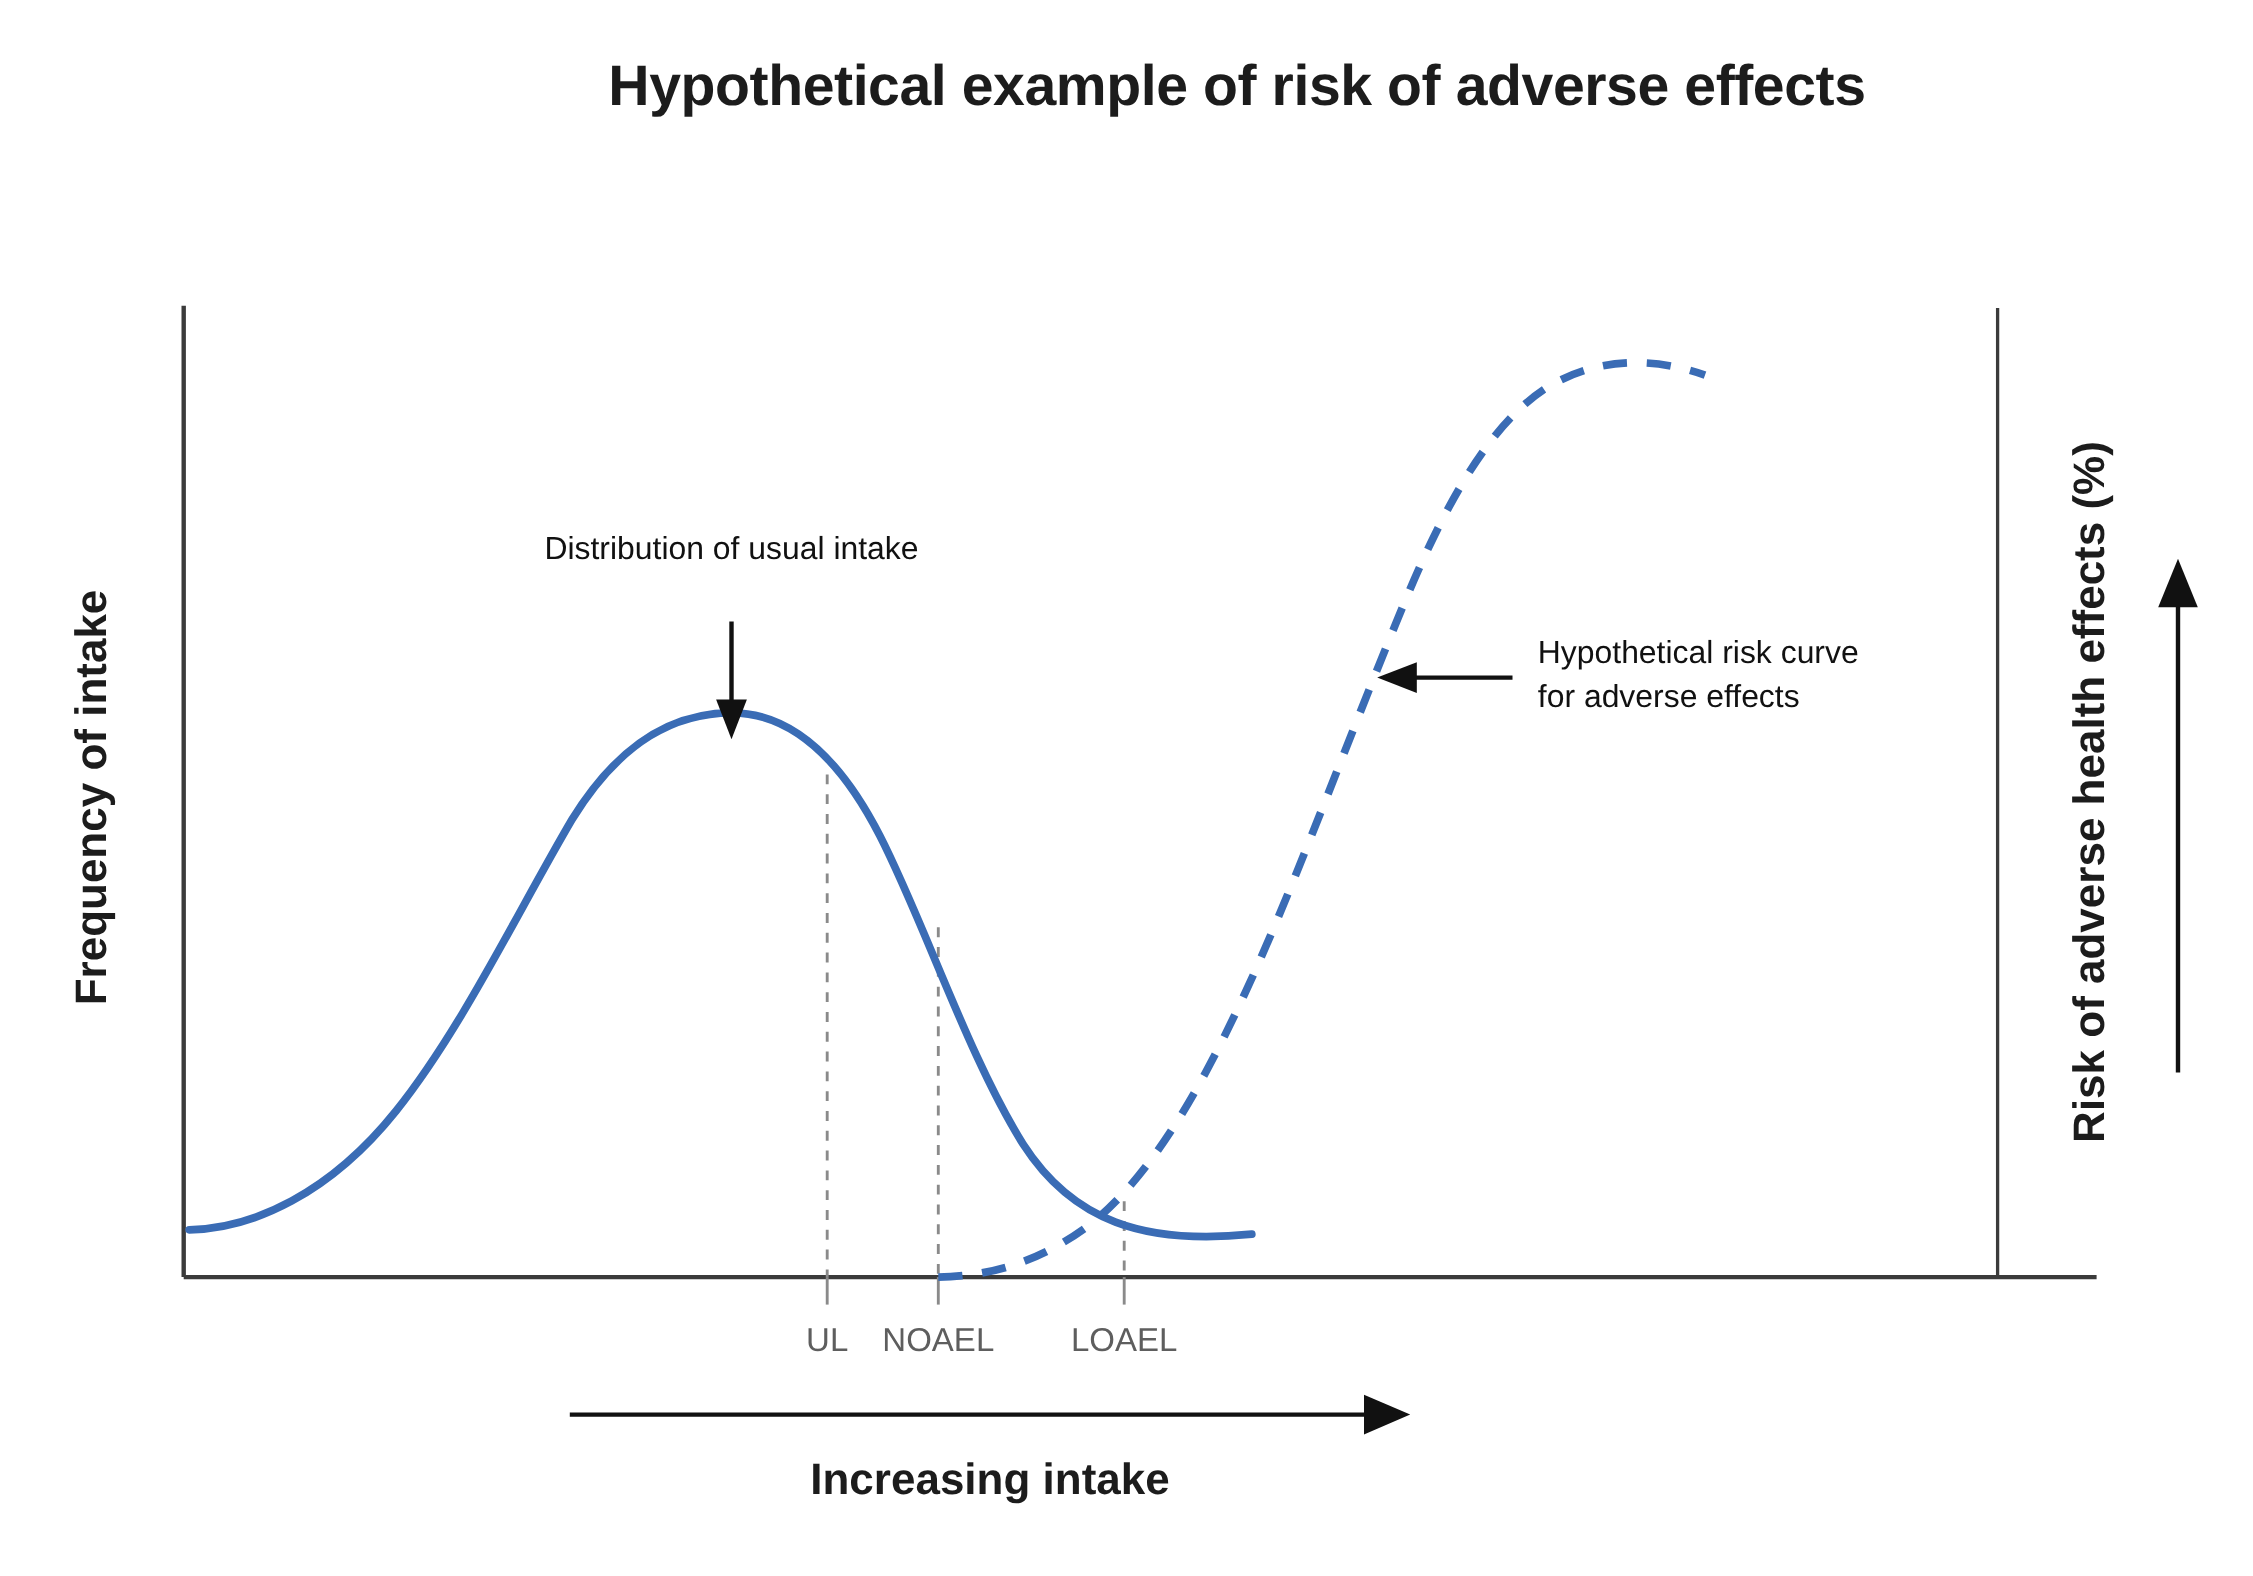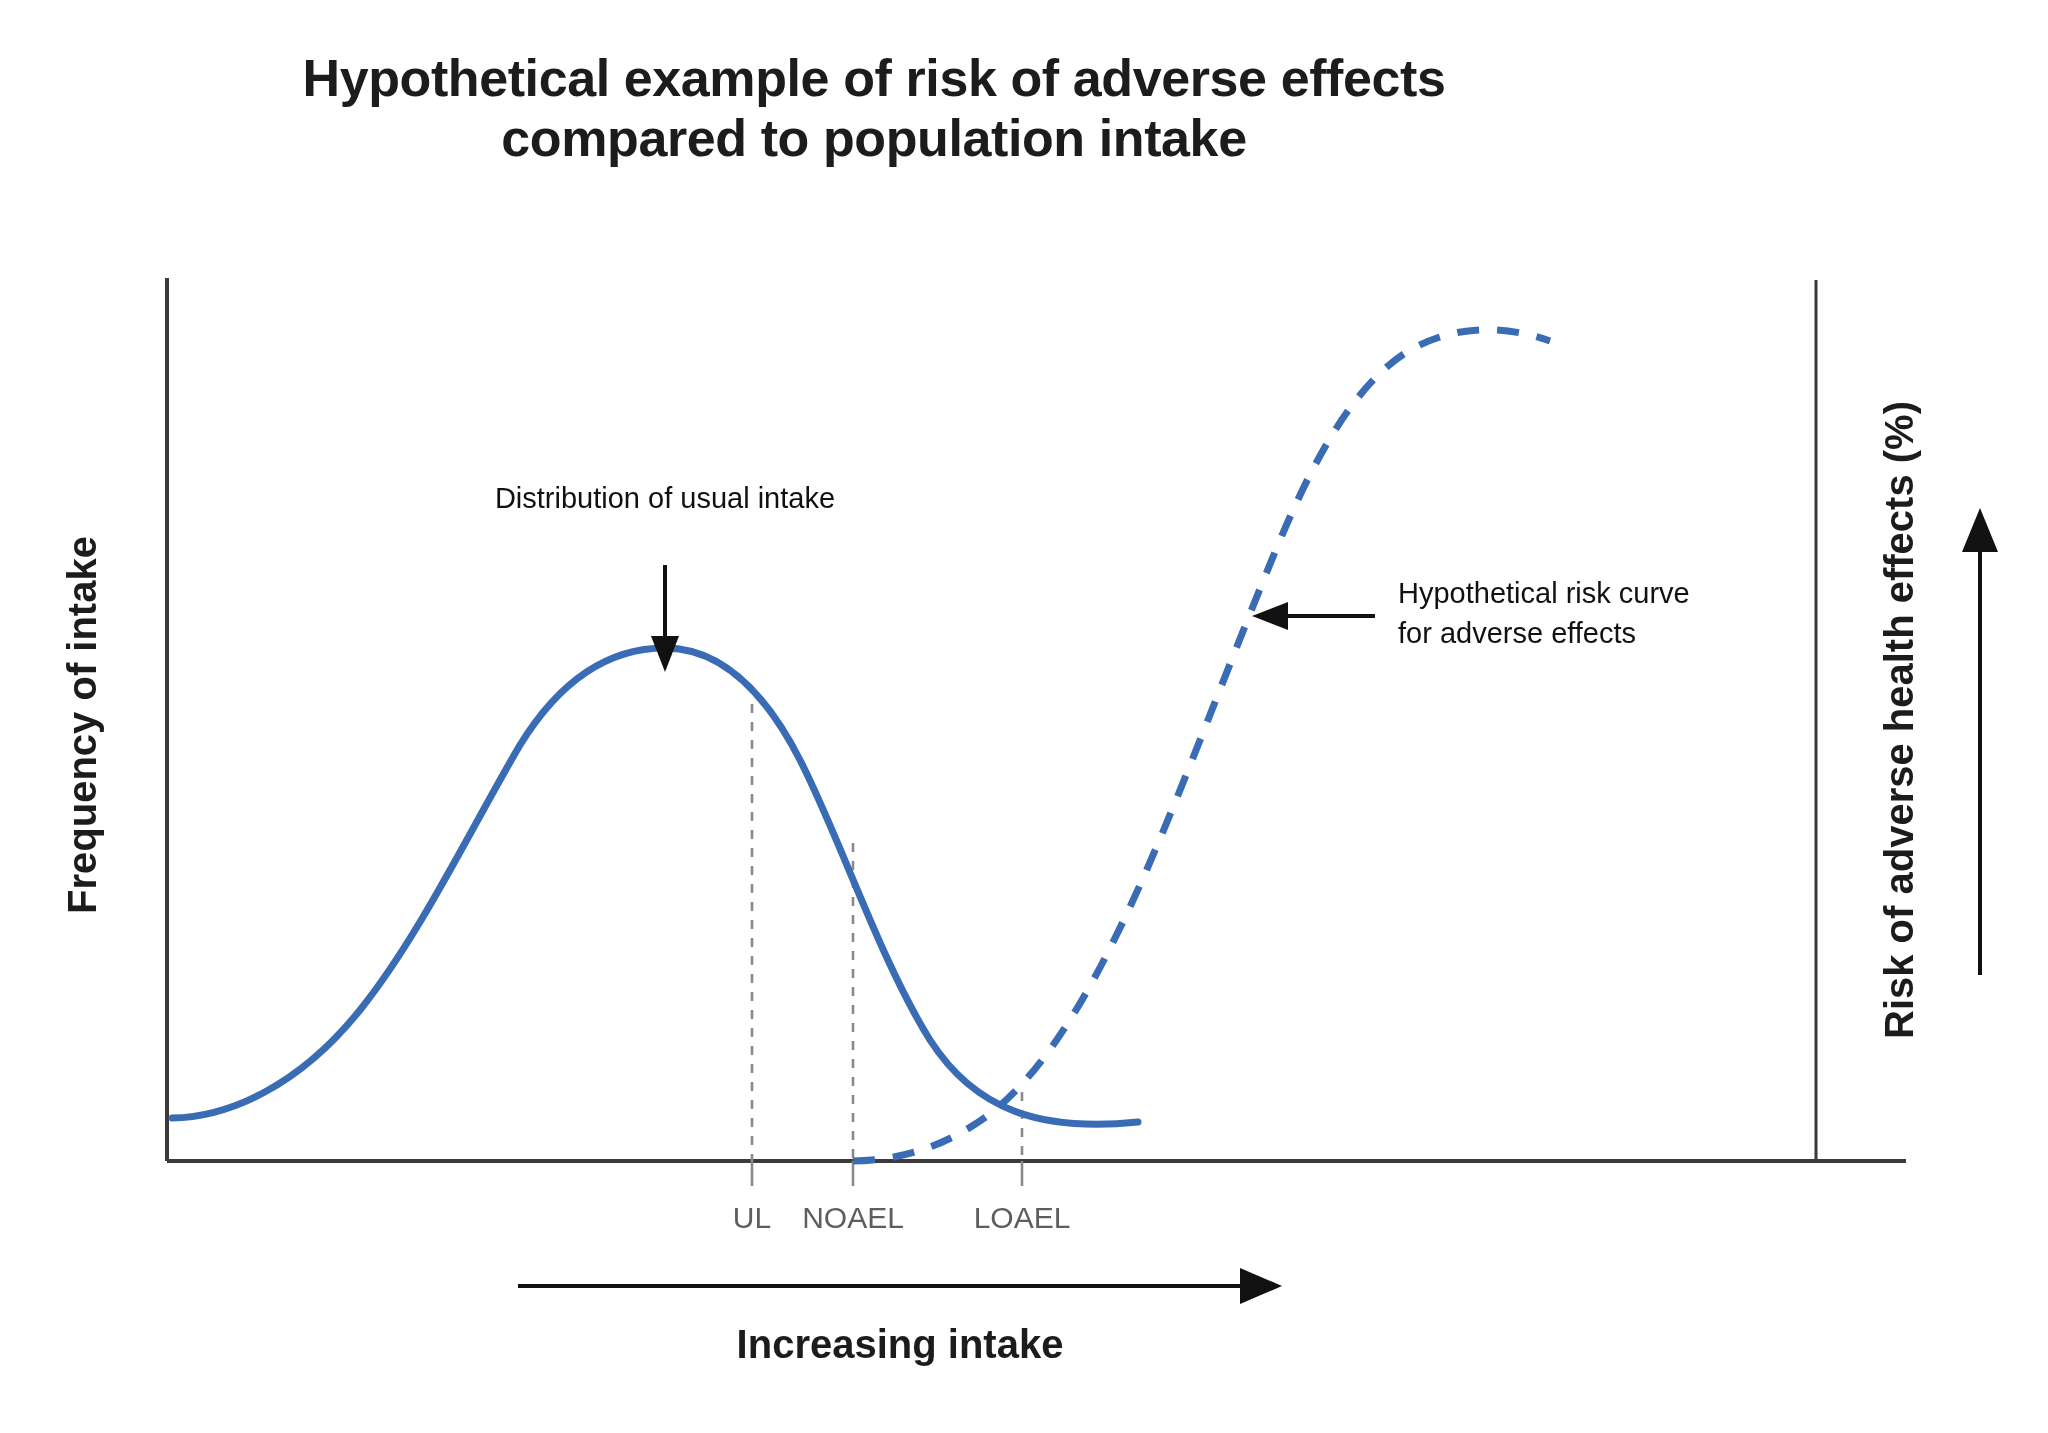--- a/index.html
+++ b/index.html
@@ -19,23 +19,22 @@
     position: absolute;
     inset: 0;
     width: 2048px;
     height: 1433px;
   }
   .title-block {
     position: absolute;
     top: 48px;
     left: 0;
     width: 1696px;
-    text-align: center;
+    text-align: right;
     pointer-events: none;
-    padding-left: 26px;
   }
   .title-line {
     font-family: "Liberation Sans", sans-serif;
     font-weight: bold;
     font-size: 52px;
     line-height: 1.16;
     letter-spacing: -0.4px;
     color: #1c1c1c;
   }
   svg { display: block; }
@@ -100,21 +99,20 @@
     fill: #1c1c1c;
   }
 </style>
 </head>
 <body>
 
 <div id="figure">
 
   <div class="title-block">
     <div class="title-line">Hypothetical example of risk of adverse effects</div>
-    <div class="title-line">compared to population intake</div>
   </div>
 
   <svg width="2048" height="1433" viewBox="0 0 2048 1433">
 
     <path class="axis-line" d="M 167 278 L 167 1161"></path>
 
     <path class="axis-line" d="M 167 1161 L 1906 1161"></path>
 
     <path class="right-axis-line" d="M 1816 280 L 1816 1161"></path>
 

